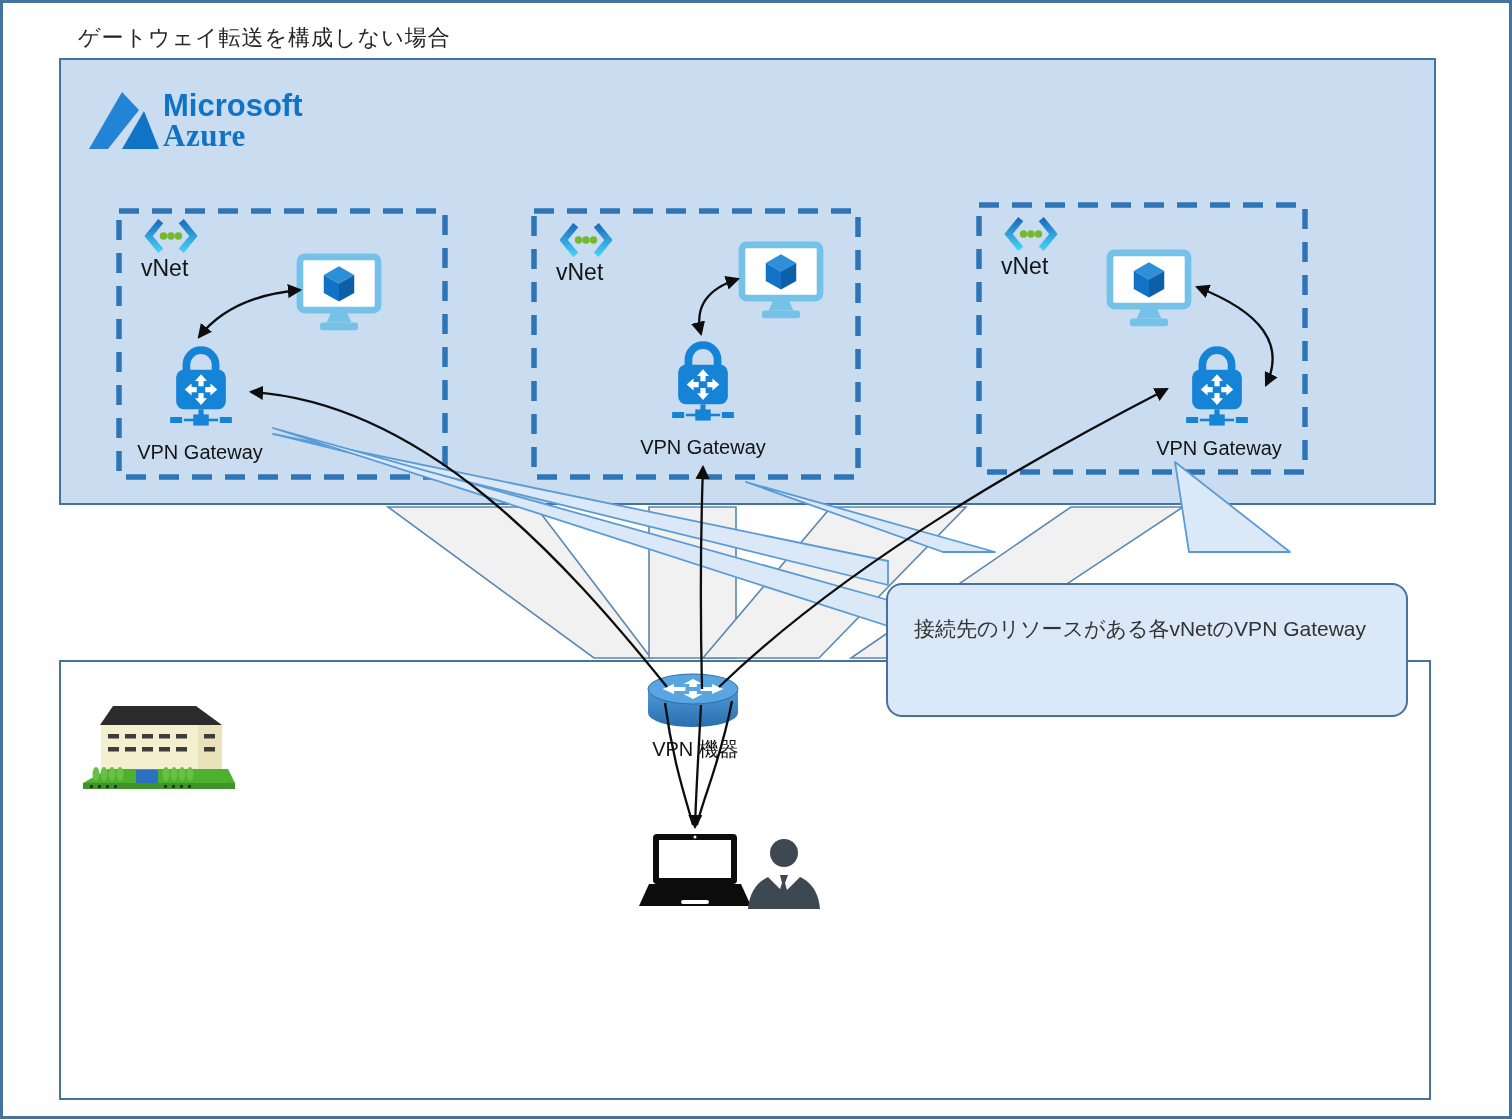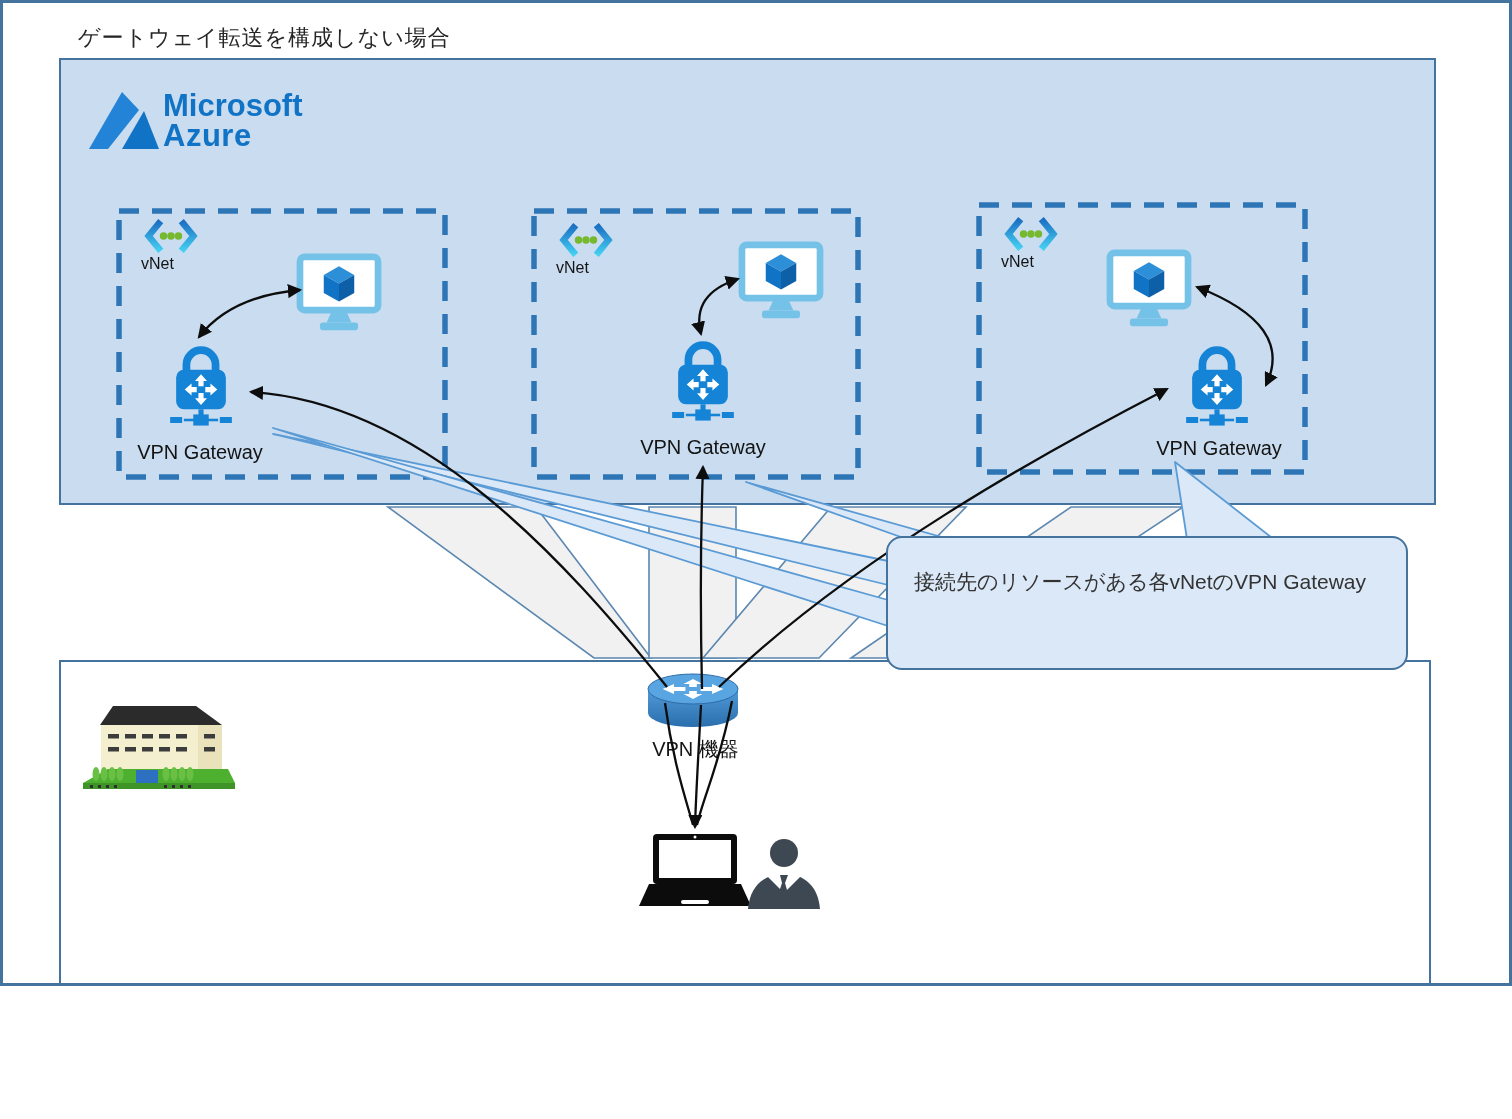--- a/index.html
+++ b/index.html
@@ -1,31 +1,31 @@
 <!DOCTYPE html>
 <html><head>
 <meta charset="utf-8">
 <style>
   html,body{margin:0;padding:0;background:#fff;}
-  .canvas{position:relative;width:1512px;height:986px;background:#fff;
+  .canvas{position:relative;width:1512px;height:1119px;background:#fff;
           border:3px solid #44739e;box-sizing:border-box;overflow:hidden;
           font-family:"Liberation Sans",sans-serif;}
   .abs{position:absolute;}
   .panel{position:absolute;box-sizing:border-box;border:2px solid #44739e;}
   .azure-panel{left:56px;top:55px;width:1377px;height:447px;background:#c9dcf0;}
   .onprem-panel{left:56px;top:657px;width:1372px;height:440px;background:#ffffff;}
   .title{position:absolute;left:75px;top:20px;font-size:22px;color:#262626;letter-spacing:1px;}
   .brand{position:absolute;left:160px;top:88px;color:#1173c5;line-height:30px;font-size:31px;}
   .brand .b1{font-weight:700;display:block;}
-  .brand .b2{font-weight:600;display:block;letter-spacing:0.5px;}
+  .brand .b2{font-weight:600;display:block;letter-spacing:0.5px;font-family:Liberation Serif, serif;}
   .lbl{position:absolute;color:#141414;}
-  .vnet-lbl{font-size:16px;}
+  .vnet-lbl{font-size:23px;}
   .gw-lbl{font-size:20px;width:200px;text-align:center;}
   .dev-lbl{left:625px;top:733px;width:135px;text-align:center;font-size:20px;}
-  .callout{position:absolute;left:883px;top:533px;width:522px;height:134px;
+  .callout{position:absolute;left:883px;top:580px;width:522px;height:134px;
            box-sizing:border-box;background:#dbe8f7;border:2px solid #44739e;
            border-radius:16px;padding:22px 18px 0 26px;font-size:21px;color:#333;
            line-height:44px;}
   .overlay{left:0;top:0;pointer-events:none;}
 </style>
 </head>
 <body>
 
 <svg width="0" height="0" style="position:absolute" aria-hidden="true">
   <defs>

